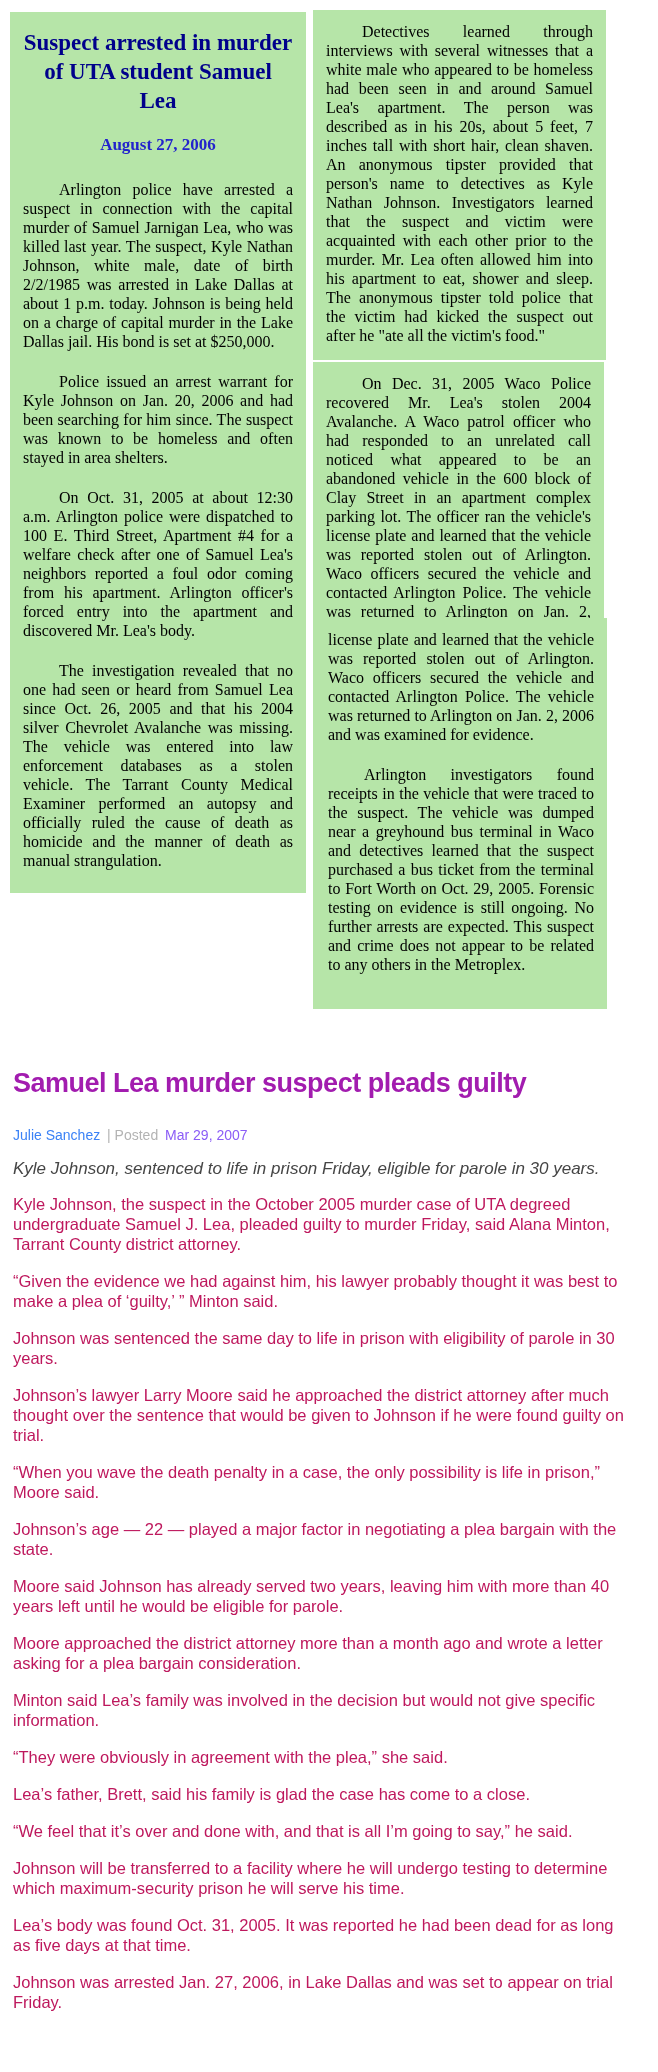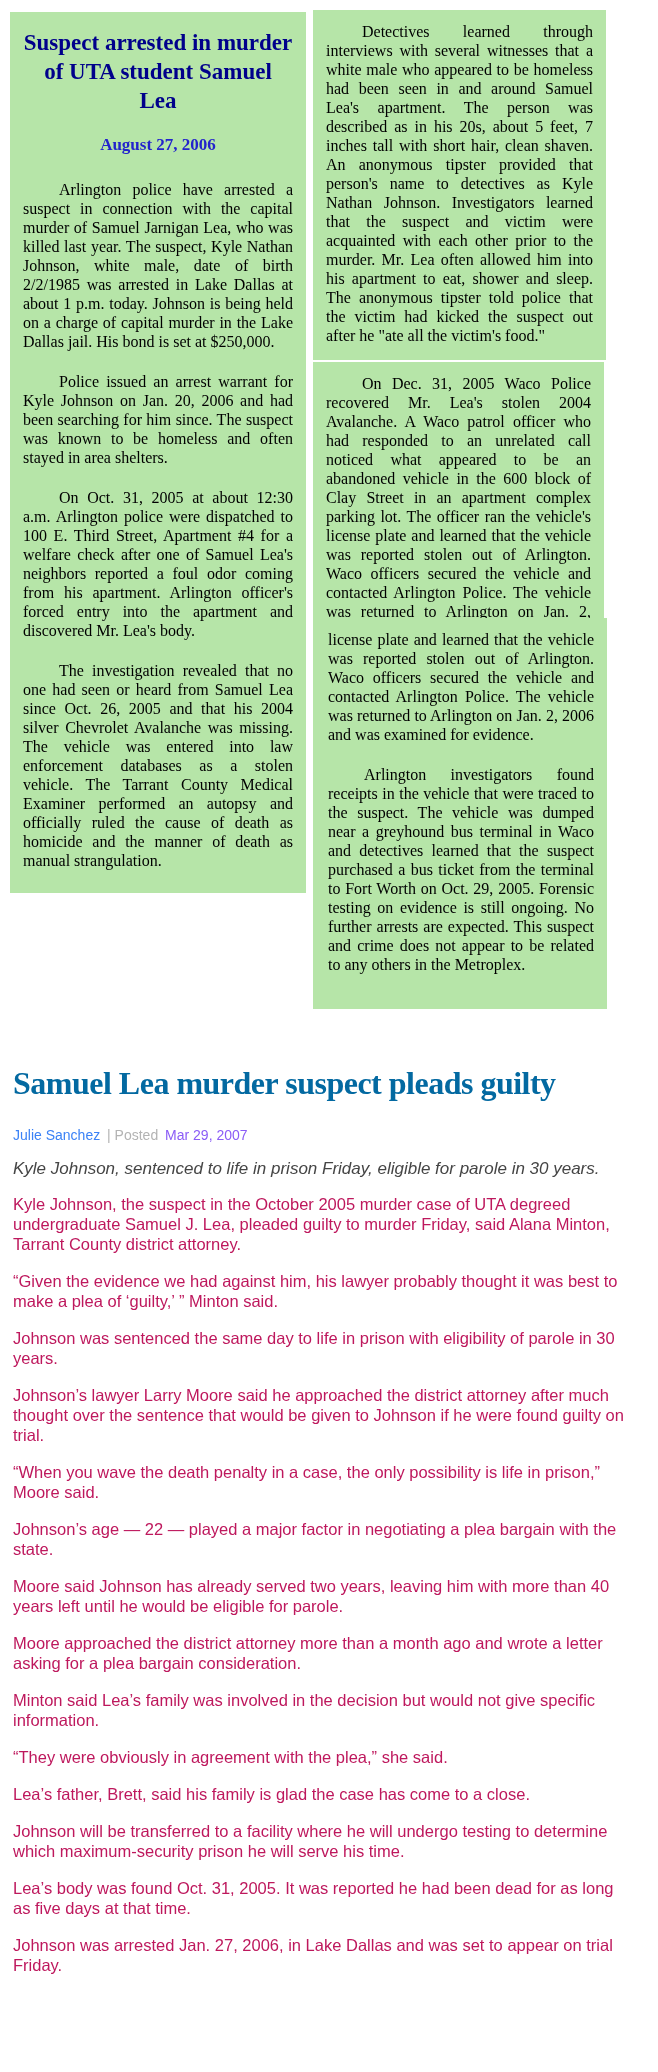--- a/index.html
+++ b/index.html
@@ -60,27 +60,26 @@
   .article {
     position: absolute;
     left: 13px;
     top: 1064px;
     width: 620px;
     font-family: "Liberation Sans", "DejaVu Sans", sans-serif;
     color: #414141;
   }
   .article h1 {
     margin: 0 0 24px 0;
-    font-size: 32px;
+    font-size: 27px;
     line-height: 38px;
     font-weight: bold;
     letter-spacing: -0.5px;
-    color: #0369a1;
+    color: #a21caf;
     white-space: nowrap;
-    font-family: Liberation Serif, serif;
   }
   .byline {
     margin: 0 0 14px 0;
     font-size: 14px;
     line-height: 18px;
     color: #7a7a7a;
   }
   .byline .by-author { color: #3b82f6; margin-right: 3px; }
   .byline .by-sep    { color: #b3b3b3; margin-right: 3px; }
   .byline .by-date   { color: #8b5cf6; }
@@ -146,19 +145,20 @@
         <p>“Given the evidence we had against him, his lawyer probably thought it was best to make a plea of ‘guilty,’ ” Minton said.</p>
         <p>Johnson was sentenced the same day to life in prison with eligibility of parole in 30 years.</p>
         <p>Johnson’s lawyer Larry Moore said he approached the district attorney after much thought over the sentence that would be given to Johnson if he were found guilty on trial.</p>
         <p>“When you wave the death penalty in a case, the only possibility is life in prison,” Moore said.</p>
         <p>Johnson’s age — 22 — played a major factor in negotiating a plea bargain with the state.</p>
         <p>Moore said Johnson has already served two years, leaving him with more than 40 years left until he would be eligible for parole.</p>
         <p>Moore approached the district attorney more than a month ago and wrote a letter asking for a plea bargain consideration.</p>
         <p>Minton said Lea’s family was involved in the decision but would not give specific information.</p>
         <p>“They were obviously in agreement with the plea,” she said.</p>
         <p>Lea’s father, Brett, said his family is glad the case has come to a close.</p>
+        <p>“We feel that it’s over and done with, and that is all I’m going to say,” he said.</p>
         <p>Johnson will be transferred to a facility where he will undergo testing to determine which maximum-security prison he will serve his time.</p>
         <p>Lea’s body was found Oct. 31, 2005. It was reported he had been dead for as long as five days at that time.</p>
         <p>Johnson was arrested Jan. 27, 2006, in Lake Dallas and was set to appear on trial Friday.</p>
       </div>
   </article>
 
 </div>
 
 </body></html>

